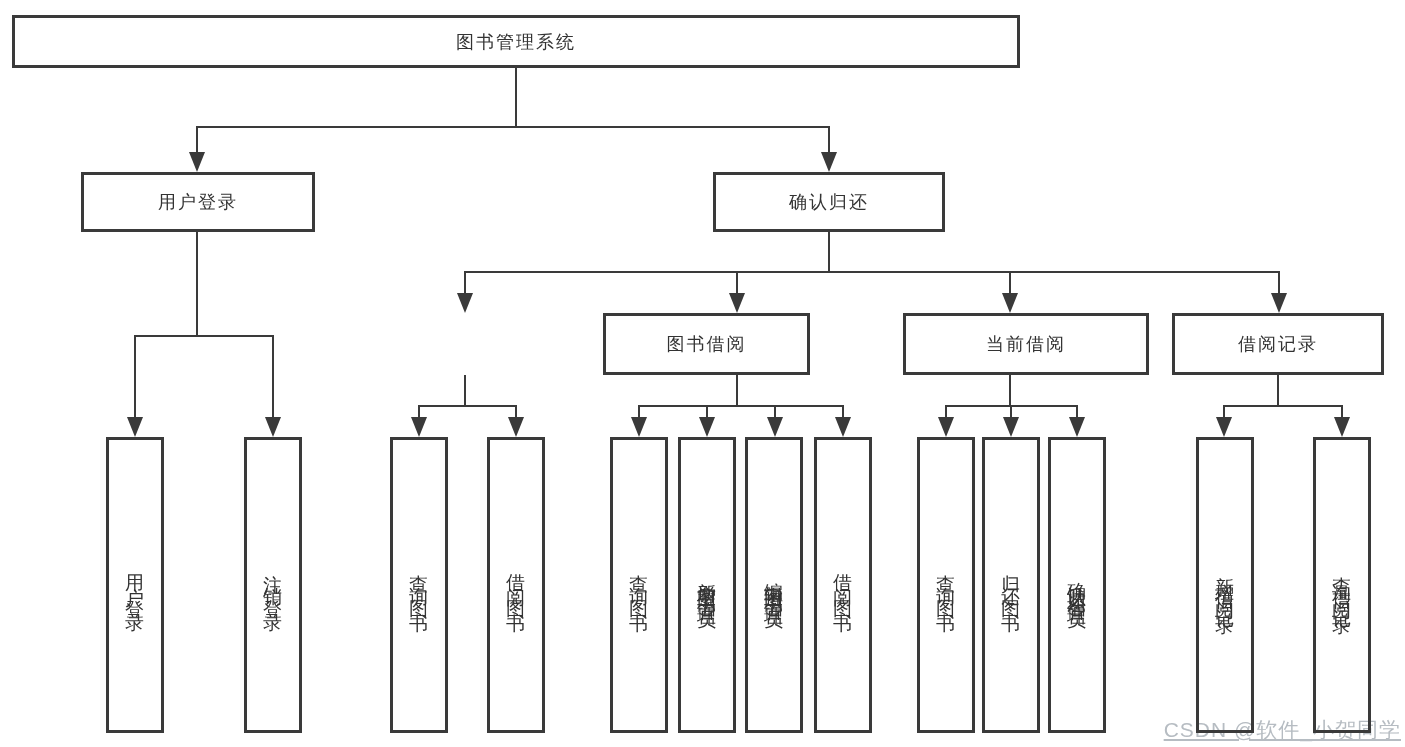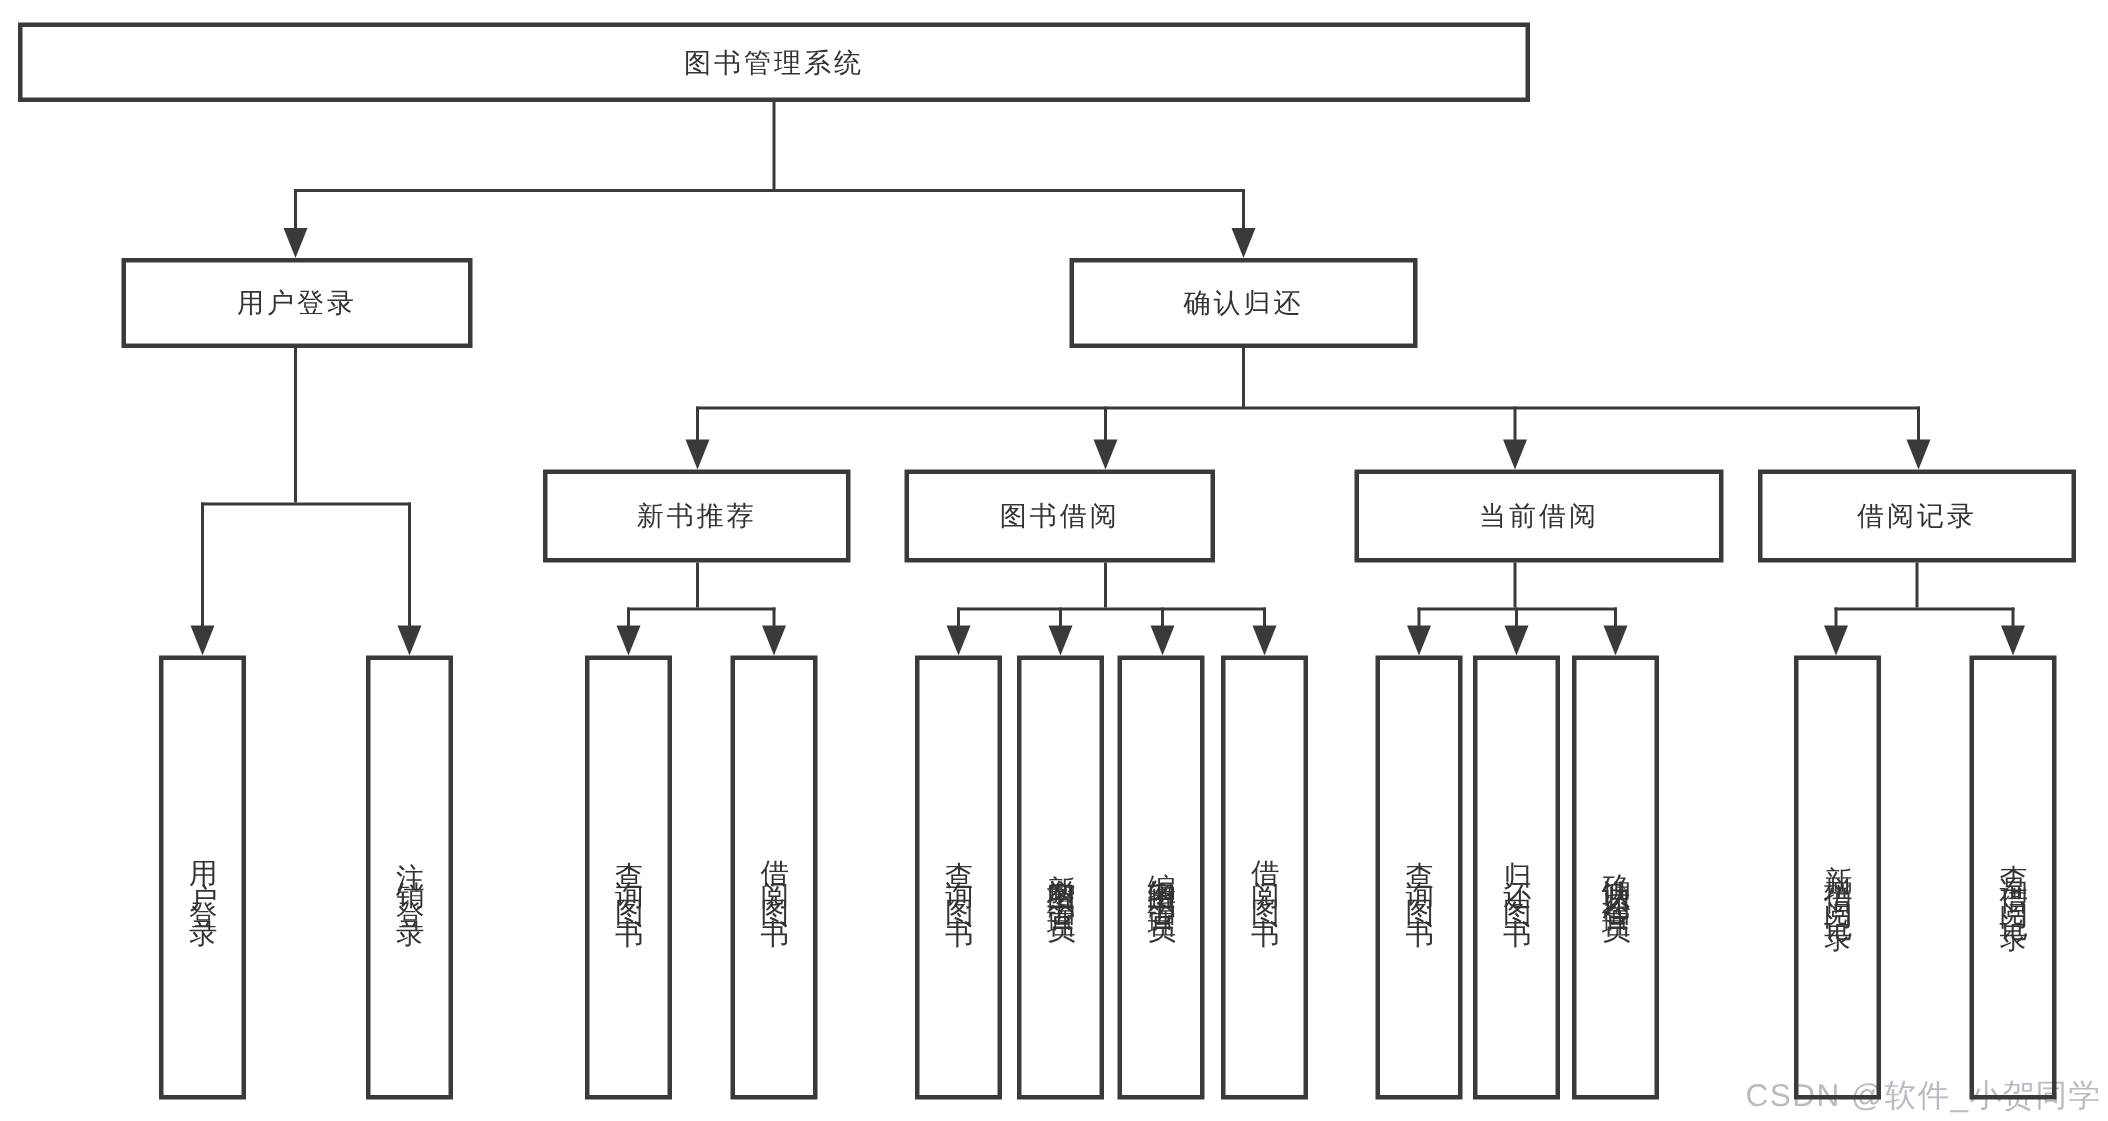--- a/index.html
+++ b/index.html
@@ -58,43 +58,41 @@
   }
   
   .watermark{
     position:absolute;
     top:716px;right:4px;
     font-size:21px;
     color:var(--wm);
     z-index:1;
     letter-spacing:1px;
     white-space:nowrap;
+    text-decoration:underline;
   }
 </style>
 </head>
 <body>
 
 <div class="canvas">
 
   <div class="watermark">CSDN @软件_小贺同学</div>
 
   <div class="node" style="left:12px;top:15px;width:1008px;height:53px;">
     <span>图书管理系统</span>
   </div>
 
   <div class="node" style="left:81px;top:172px;width:234px;height:60px;">
     <span>用户登录</span>
   </div>
   <div class="node" style="left:713px;top:172px;width:232px;height:60px;">
     <span>确认归还</span>
   </div>
 
-  <div class="node" style="left:362px;top:313px;width:205px;height:62px;">
-    <span>新书推荐</span>
-  </div>
   <div class="node" style="left:603px;top:313px;width:207px;height:62px;">
     <span>图书借阅</span>
   </div>
   <div class="node" style="left:903px;top:313px;width:246px;height:62px;">
     <span>当前借阅</span>
   </div>
   <div class="node" style="left:1172px;top:313px;width:212px;height:62px;">
     <span>借阅记录</span>
   </div>
 

